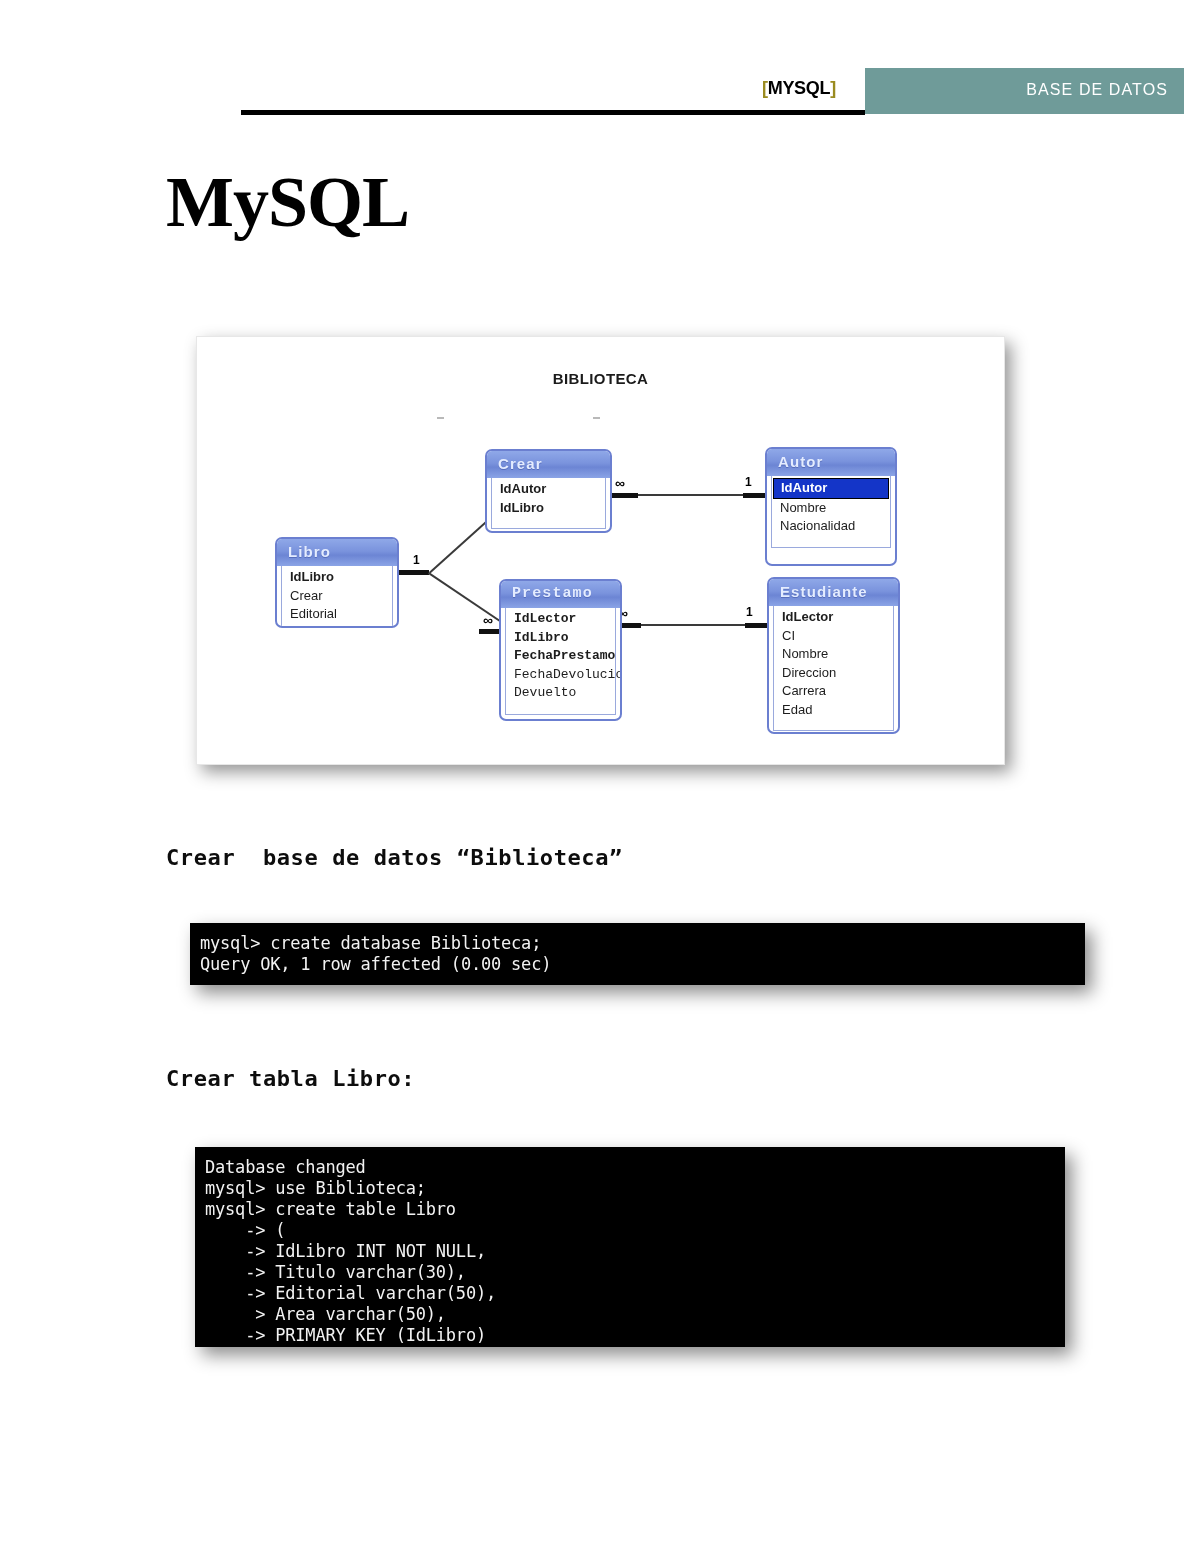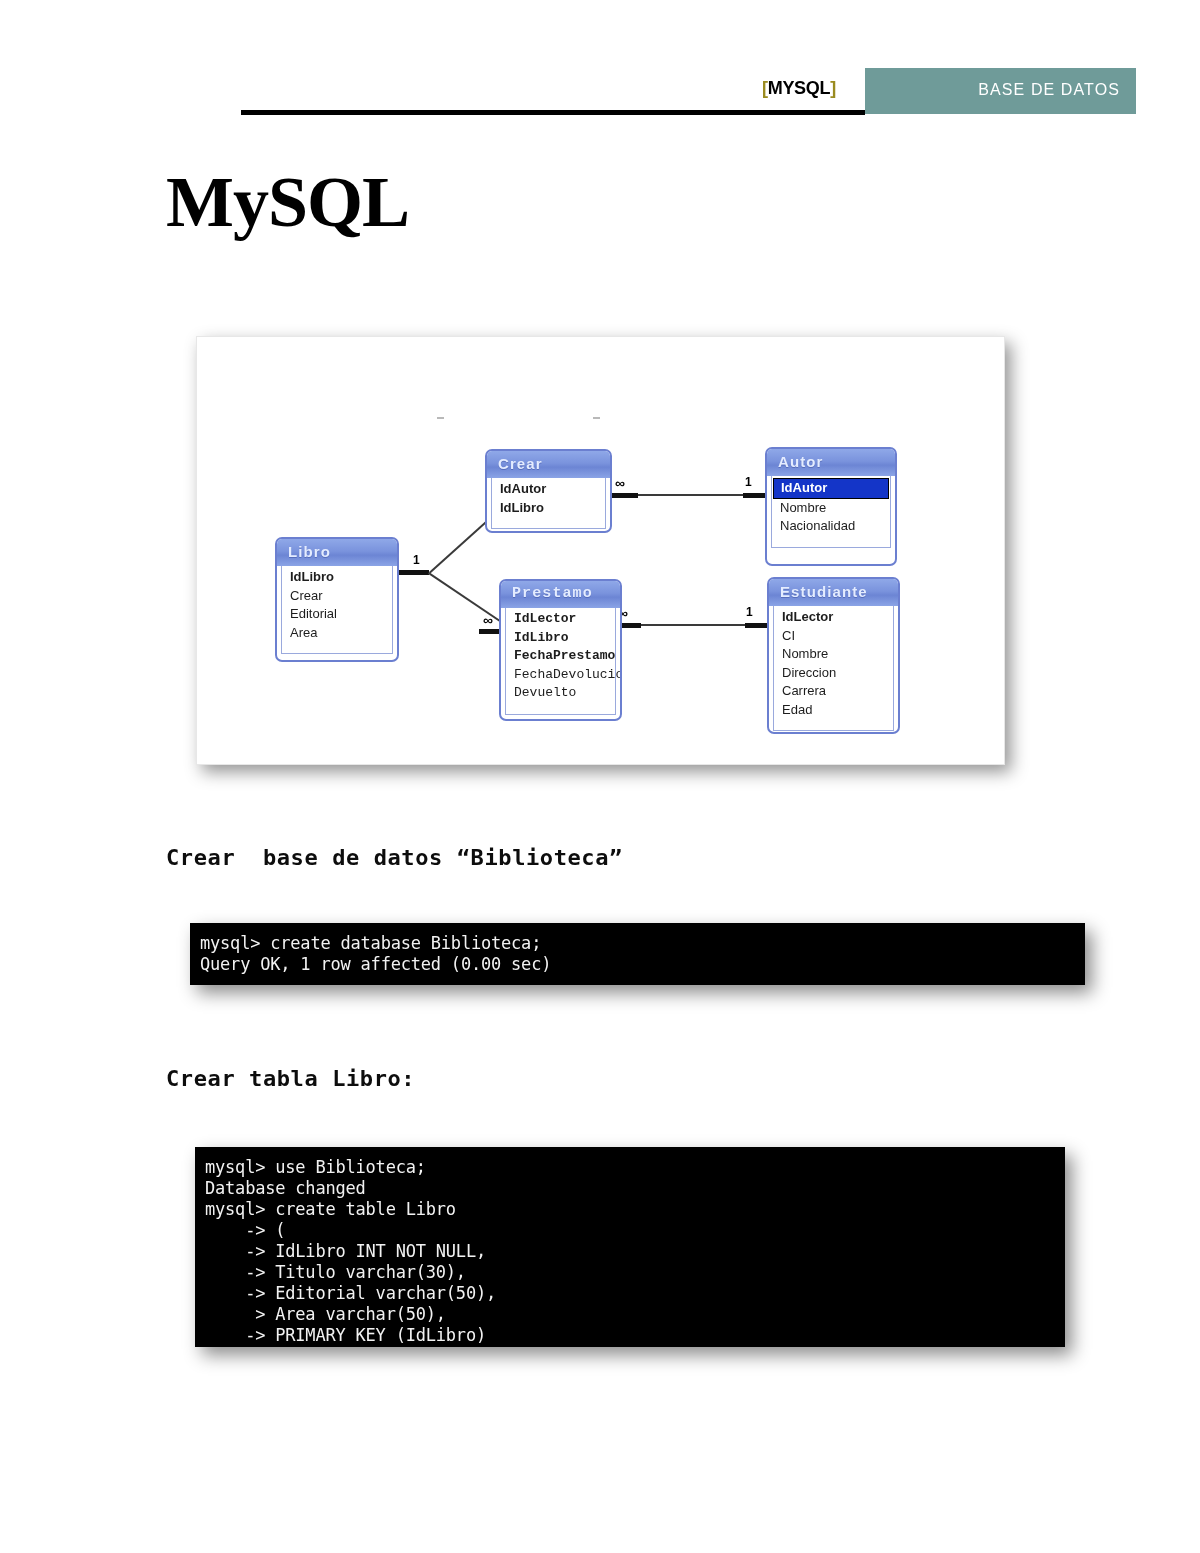--- a/index.html
+++ b/index.html
@@ -42,20 +42,21 @@
     white-space: nowrap;
   }
   #header-doc-tag .brk { color: #9a8b20; font-weight: bold; }
   #header-teal {
     position: absolute;
     left: 865px;
     top: 68px;
     width: 271px;
     height: 46px;
     background: #6f9b99;
+    padding-left: 48px;
   }
   #header-teal-label {
     position: absolute;
     right: 16px;
     top: 13px;
     font-size: 16px;
     letter-spacing: 1.1px;
     color: #ffffff;
     white-space: nowrap;
   }
@@ -207,20 +208,21 @@
 
   <div id="header-teal">
     <div id="header-teal-label">BASE DE DATOS</div>
   </div>
 </div>
 
 <div id="page-title">MySQL</div>
 
 <div id="diagram-figure">
 
+  <div id="diagram-title">BIBLIOTECA</div>
 
   <div class="tick-mark" style="left:240px; top:80px;"></div>
   <div class="tick-mark" style="left:396px; top:80px;"></div>
 
   <div class="conn-stub" style="left:200px; top:233px; width:32px;"></div>
   <div class="conn-label" style="left:216px; top:216px;">1</div>
 
   <div class="conn-line" style="left:232px; top:235px; width:92px; transform:rotate(-42deg);"></div>
 
   <div class="conn-line" style="left:232px; top:235px; width:92px; transform:rotate(34deg);"></div>
@@ -236,21 +238,21 @@
   <div class="conn-line" style="left:441px; top:157px; width:105px;"></div>
   <div class="conn-stub" style="left:546px; top:156px; width:22px;"></div>
   <div class="conn-label" style="left:548px; top:138px;">1</div>
 
   <div class="conn-stub" style="left:418px; top:286px; width:26px;"></div>
   <div class="conn-label many" style="left:421px; top:268px;">∞</div>
   <div class="conn-line" style="left:444px; top:287px; width:104px;"></div>
   <div class="conn-stub" style="left:548px; top:286px; width:22px;"></div>
   <div class="conn-label" style="left:549px; top:268px;">1</div>
 
-  <div class="er-table" style="left:78px; top:200px; width:124px; height:125px;">
+  <div class="er-table" style="left:78px; top:200px; width:124px; height:91px;">
     <div class="er-head">Libro</div>
     <div class="er-body">
       <div class="er-field pk">IdLibro</div>
       <div class="er-field">Crear</div>
       <div class="er-field">Editorial</div>
       <div class="er-field">Area</div>
     </div>
   </div>
 
   <div class="er-table" style="left:288px; top:112px; width:127px; height:84px;">
@@ -297,22 +299,22 @@
 <div class="section-heading" style="left:166px; top:845px;">Crear  base de datos “Biblioteca”</div>
 
 <div class="terminal" style="left:190px; top:923px; width:895px; height:62px;">
   <div class="terminal-line">mysql&gt; create database Biblioteca;</div>
   <div class="terminal-line">Query OK, 1 row affected (0.00 sec)</div>
 </div>
 
 <div class="section-heading" style="left:166px; top:1066px;">Crear tabla Libro:</div>
 
 <div class="terminal" style="left:195px; top:1147px; width:870px; height:200px;">
+  <div class="terminal-line">Database changed</div>
   <div class="terminal-line">mysql&gt; use Biblioteca;</div>
-  <div class="terminal-line">Database changed</div>
   <div class="terminal-line">mysql&gt; create table Libro</div>
   <div class="terminal-line">    -&gt; (</div>
   <div class="terminal-line">    -&gt; IdLibro INT NOT NULL,</div>
   <div class="terminal-line">    -&gt; Titulo varchar(30),</div>
   <div class="terminal-line">    -&gt; Editorial varchar(50),</div>
   <div class="terminal-line">     &gt; Area varchar(50),</div>
   <div class="terminal-line">    -&gt; PRIMARY KEY (IdLibro)</div>
   <div class="terminal-line">    -&gt; );</div>
 
 </div>

